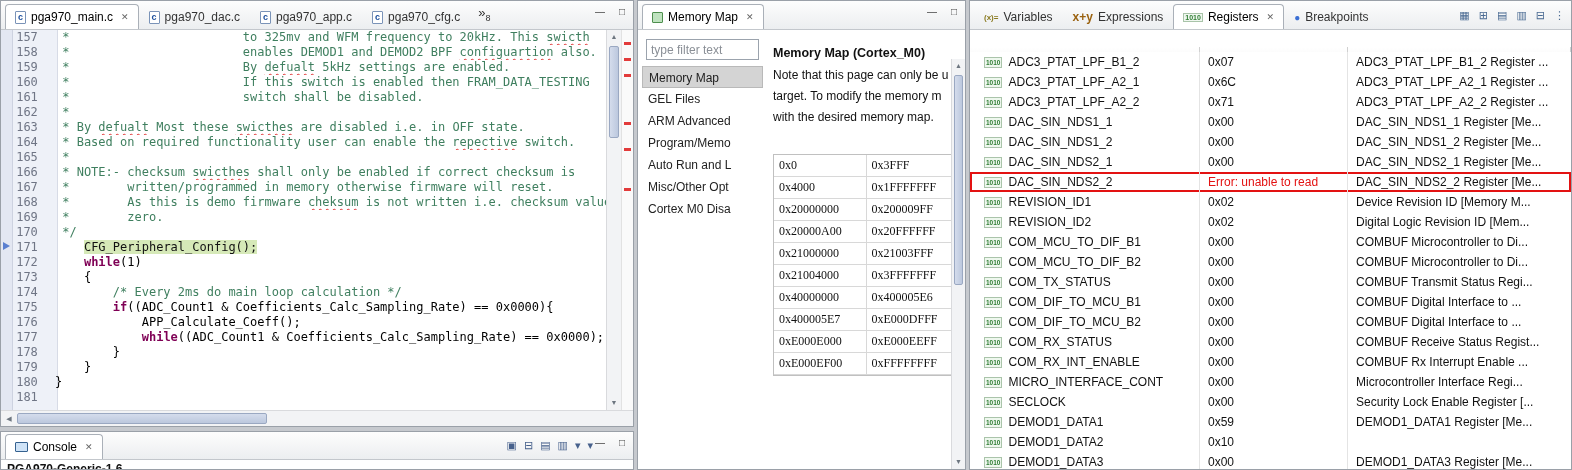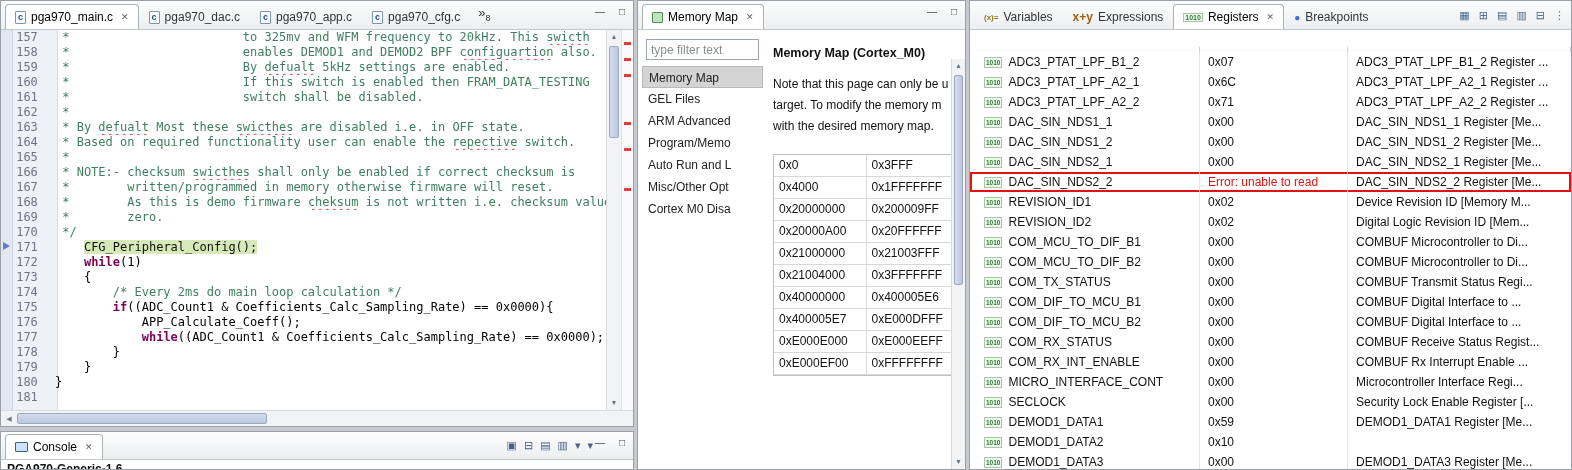--- a/index.html
+++ b/index.html
@@ -64,25 +64,25 @@
   #memmap-panel{left:637px;top:0;width:329px;height:470px}
   .chip-icon{display:inline-block;width:11px;height:11px;background:#bfe3bf;border:1px solid #4e8f4e;border-radius:1px}
   .mm-content{position:absolute;top:29px;left:0;right:0;bottom:0;background:#fff}
   .mm-filter{position:absolute;left:8px;top:9px;width:113px;height:21px;border:1px solid #9ba3ad;padding:0 4px;font-family:"Liberation Sans",sans-serif;font-size:12px;color:#333}
   .mm-filter::placeholder{color:#8a8f96}
   .mm-list{position:absolute;left:4px;top:36px;width:121px}
   .mm-item{height:22px;line-height:22px;padding-left:6px;white-space:nowrap;overflow:hidden;color:#222}
   .mm-item.selected{background:var(--selection-grey);border:1px solid #b9b9b9}
   .mm-detail{position:absolute;left:130px;top:0;right:14px;bottom:0;overflow:hidden}
   .mm-title{position:absolute;left:5px;top:16px;font-weight:bold;font-size:12.5px;white-space:nowrap}
-  .mm-note{position:absolute;left:5px;top:44px;line-height:21px;white-space:nowrap}
+  .mm-note{position:absolute;left:5px;top:35px;line-height:21px;white-space:nowrap}
   .mm-table{position:absolute;left:5px;top:124px;width:186px;border:1px solid #c0c0c0;border-right:none}
   .mm-thead,.mm-tr{display:flex}
   .mm-th{width:97px;height:22px;line-height:21px;background:#f1f1f1;border-right:1px solid #c0c0c0;border-bottom:1px solid #c0c0c0;padding-left:5px;white-space:nowrap;overflow:hidden}
-  .mm-td{width:97px;height:22px;line-height:21px;border-right:1px solid #d8d8d8;border-bottom:1px solid #d8d8d8;padding-left:5px;white-space:nowrap;overflow:hidden;font-family:Liberation Sans, sans-serif}
+  .mm-td{width:97px;height:22px;line-height:21px;border-right:1px solid #d8d8d8;border-bottom:1px solid #d8d8d8;padding-left:5px;white-space:nowrap;overflow:hidden;font-family:Liberation Serif, serif}
   .mm-vscroll{position:absolute;right:0;top:29px;bottom:0;width:14px;background:#f2f3f5;border-left:1px solid #d9dadd;display:flex;flex-direction:column}
   .mm-vthumb{margin:2px;height:210px;background:linear-gradient(90deg,#d4dcec,#bcc8de);border:1px solid #9aa8c2;border-radius:2px}
 
   
   #registers-panel{left:969px;top:0;width:603px;height:470px}
   .vicon{display:inline-block;font-weight:bold}
   .ic-variables{font-size:8px;color:#8a7a20}
   .ic-expressions{font-size:12px;color:#9a6210}
   .ic-registers{font-size:7px;color:#2e7d32;border:1px solid #a9c4a9;background:#f0f7f0;padding:0 1px;letter-spacing:0}
   .ic-breakpoints{font-size:10px;color:var(--accent-blue)}

